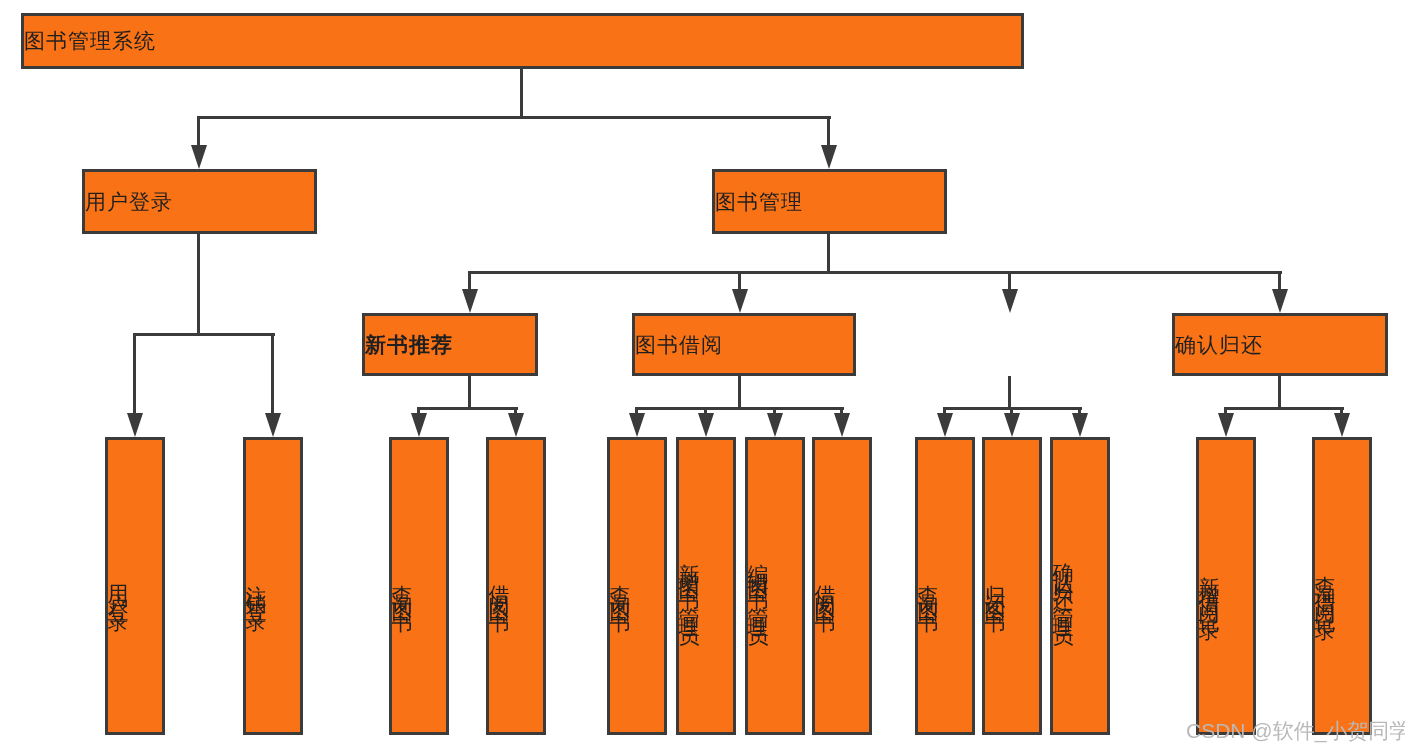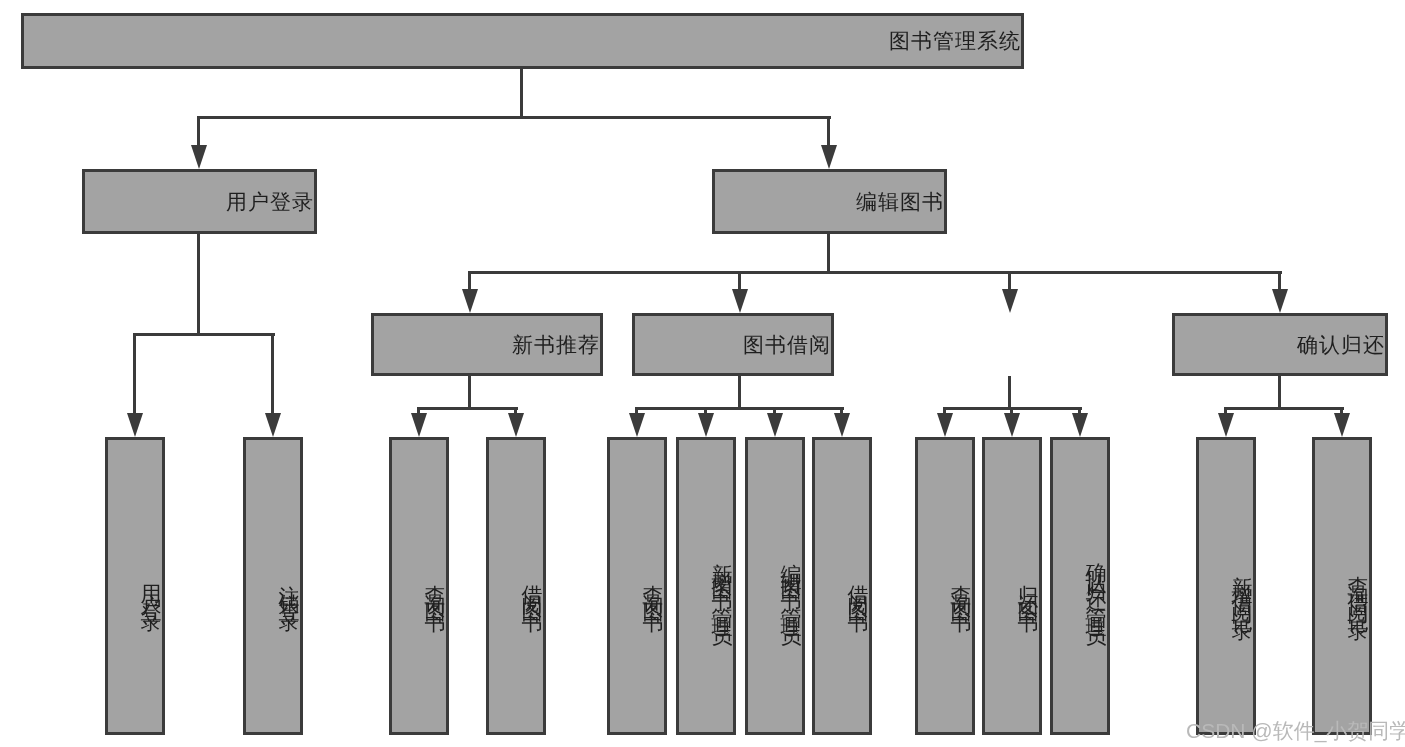--- a/index.html
+++ b/index.html
@@ -12,24 +12,24 @@
     width: 1405px;
     height: 747px;
     background: var(--background, #ffffff);
     overflow: hidden;
     color: var(--text-color, #1f1f1f);
   }
   .box {
     position: absolute;
     box-sizing: border-box;
     border: 3px solid var(--box-border-color, #3b3b3b);
-    background: #a3a3a3;
+    background: #f97316;
     display: flex;
     align-items: center;
-    justify-content: flex-end;
+    justify-content: flex-start;
     font-size: 21px;
     letter-spacing: 1px;
     color: var(--text-color, #1f1f1f);
     z-index: 2;
   }
   .leaf .vlabel {
     writing-mode: vertical-rl;
     line-height: 1;
     font-size: 21px;
     letter-spacing: 9px;
@@ -67,28 +67,28 @@
 
   <div class="box" style="left:21px; top:13px; width:1003px; height:56px;">
     <span>图书管理系统</span>
   </div>
 
   <div class="box" style="left:82px; top:169px; width:235px; height:65px;">
     <span>用户登录</span>
   </div>
 
   <div class="box" style="left:712px; top:169px; width:235px; height:65px;">
-    <span>编辑图书</span>
+    <span>图书管理</span>
   </div>
 
-  <div class="box" style="left:371px; top:313px; width:232px; height:63px;">
+  <div class="box" style="left:362px; top:313px; width:176px; height:63px;font-weight:bold;">
     <span>新书推荐</span>
   </div>
 
-  <div class="box" style="left:632px; top:313px; width:202px; height:63px;padding-left:28px;">
+  <div class="box" style="left:632px; top:313px; width:224px; height:63px;">
     <span>图书借阅</span>
   </div>
 
 
   <div class="box" style="left:1172px; top:313px; width:216px; height:63px;">
     <span>确认归还</span>
   </div>
 
   <div class="box leaf" style="left:105px; top:437px; width:60px; height:298px;">
     <span class="vlabel">用户登录</span>

